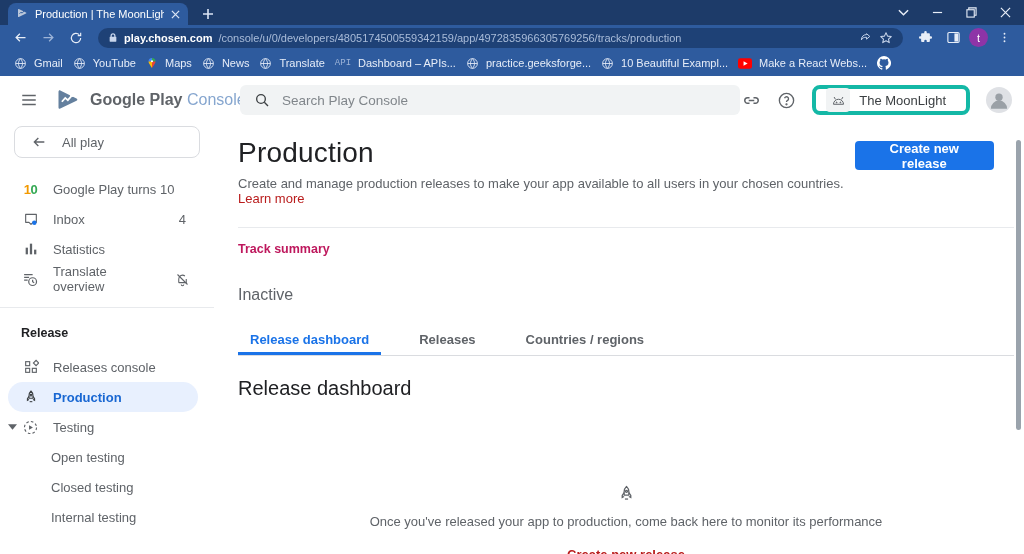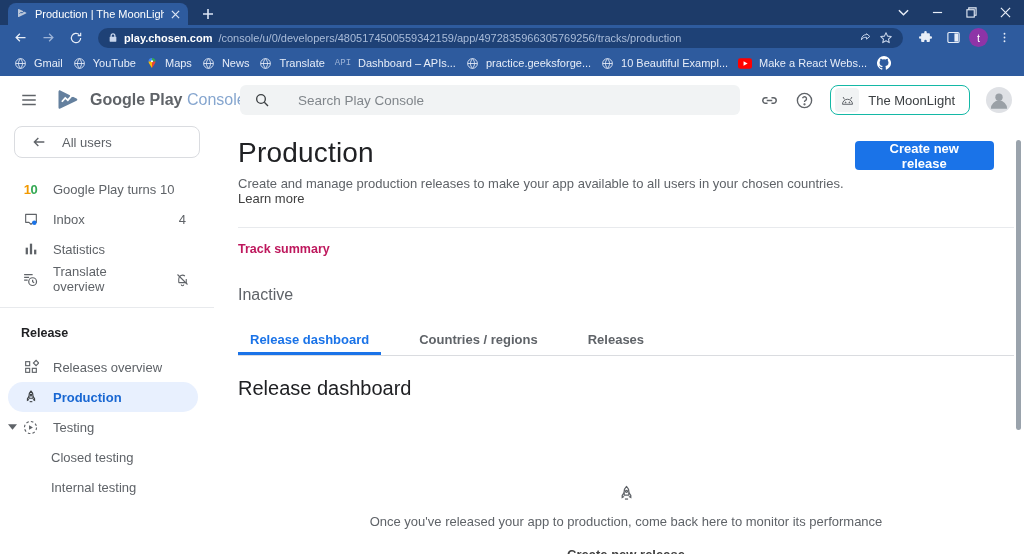--- a/index.html
+++ b/index.html
@@ -35,28 +35,28 @@
   .bm { display:flex; align-items:center; gap:7px; color:#e7edf8; font-size:11px; white-space:nowrap; }
   .bm-api { font-family:"Liberation Mono", monospace; font-size:9px; color:#9db4d8; letter-spacing:0; }
 
   
   .console-header { position:absolute; top:76px; left:0; right:0; height:48px; background:#fff; }
   .hamburger { position:absolute; left:20px; top:15px; color:#5f6368; }
   .logo { position:absolute; left:54px; top:10px; display:flex; align-items:center; gap:9px; }
   .logo-text { font-size:16px; color:#5f6368; font-weight:bold; }
   .logo-text .lt2 { color:#86a6cf; font-weight:normal; }
   .searchbar { position:absolute; left:240px; top:9px; width:500px; height:30px; background:#f1f3f4;
-    border-radius:6px; display:flex; align-items:center; padding:0 14px; gap:28px; }
+    border-radius:6px; display:flex; align-items:center; padding:0 14px; gap:12px; }
   .searchbar input { border:none; outline:none; background:transparent; font-size:13.5px;
     color:#202124; width:100%; font-family:"Liberation Sans",sans-serif; }
   .searchbar input::placeholder { color:#80868b; }
   .hdr-right { position:absolute; right:12px; top:0; height:48px; display:flex; align-items:center; gap:16px; }
   .hdr-ic { color:#5f6368; display:flex; }
-  .app-chip { height:30px; border:1px solid #14b8a6; border-radius:8px; display:flex;
-    align-items:center; padding:4px; }
+  .app-chip { height:30px; border:4px solid #14b8a6; border-radius:8px; display:flex;
+    align-items:center; padding:10px; }
   .chip-icbox { width:24px; height:24px; background:#f1f3f4; border-radius:4px;
     display:flex; align-items:center; justify-content:center; color:#5f6368; }
   .chip-label { font-size:13px; color:#3c4043; margin:0 10px 0 9px; }
   .hdr-avatar { width:26px; height:26px; border-radius:50%; background:#dfe1e5;
     display:flex; align-items:center; justify-content:center; color:#9aa0a6; overflow:hidden; }
 
   
   .sidebar { position:absolute; left:0; top:124px; width:214px; bottom:0; background:#fff; overflow:hidden; }
   .all-apps { margin:2px 14px 0; height:32px; border:1px solid #dadce0; border-radius:8px;
     display:flex; align-items:center; gap:15px; padding:0 16px; color:#5f6368; font-size:13px; }
@@ -80,21 +80,21 @@
   .s-caret { width:10px; display:flex; color:#5f6368; }
   .s-item.testing .label { margin-left:10px; }
   .s-sub { padding-left:51px; }
 
   
   .main { position:absolute; left:214px; top:124px; right:0; bottom:0; background:#fff;
     padding:0 10px 0 24px; }
   .page-head { display:flex; justify-content:space-between; align-items:flex-start; padding-top:14px; }
   .page-title { font-size:28px; font-weight:500; color:#202124; line-height:30px; letter-spacing:0.2px; }
   .page-desc { font-size:13px; color:#5f6368; margin-top:8px; }
-  a.inline-link, .link { color:#404040; text-decoration:none; }
+  a.inline-link, .link { color:#b91c1c; text-decoration:none; }
   .primary-btn { background:#1a73e8; color:#fff; border:none; border-radius:4px; height:29px;
     padding:0 16px; font-size:13px; font-weight:bold; margin:3px 20px 0 0;
     font-family:"Liberation Sans",sans-serif; }
   .divider { border-top:1px solid #e8eaed; margin-top:21px; }
   .track-label { margin-top:14px; font-size:12.5px; font-weight:bold; color:#be185d; }
   .track-value { margin-top:30px; font-size:16px; color:#5f6368; }
   .tabs { margin-top:21px; display:flex; gap:26px; border-bottom:1px solid #dadce0; height:31px; }
   .tabbtn { font-size:13px; font-weight:bold; color:#5f6368; padding:0 12px; line-height:29px;
     border-bottom:3px solid transparent; }
   .tabbtn.active { color:#1a73e8; border-bottom-color:#1a73e8; border-radius:0; }
@@ -341,21 +341,21 @@
           </svg>
       </span>
     </div>
   </div>
 
   <div class="sidebar">
     <div class="all-apps">
       <svg width="16" height="16" viewBox="0 0 24 24" fill="none" stroke="currentColor" stroke-width="2">
           <path d="M20 12H5M11 6l-6 6 6 6"></path>
         </svg>
-      <span>All users</span>
+      <span>All play</span>
     </div>
     <div class="nav">
       <div class="s-item">
         <span class="s-ic ten">
             <span class="t1">1</span>
             <span class="t0">0</span>
           </span>
         <span>Google Play turns 10</span>
       </div>
       <div class="s-item">
@@ -400,21 +400,21 @@
     <div class="release-list">
       <div class="s-item">
         <span class="s-ic">
           <svg width="16" height="16" viewBox="0 0 24 24" fill="none" stroke="currentColor" stroke-width="1.7">
               <rect x="4" y="4" width="6" height="6"></rect>
               <rect x="4" y="14" width="6" height="6"></rect>
               <rect x="14" y="14" width="6" height="6"></rect>
               <rect x="16.8" y="3.2" width="5.6" height="5.6" transform="rotate(45 19.6 6)"></rect>
             </svg>
         </span>
-        <span>Releases overview</span>
+        <span>Releases console</span>
       </div>
       <div class="s-item selected">
         <span class="s-ic">
           <svg width="16" height="16" viewBox="0 0 24 24" fill="none" stroke="currentColor" stroke-width="1.6">
               <path d="M12 3c1.9 1.8 3 4.3 3 6.9V14H9V9.9C9 7.3 10.1 4.8 12 3z" stroke-linejoin="round"></path>
               <path d="M9 11l-2.4 3.5V17L9 15.8M15 11l2.4 3.5V17L15 15.8"></path>
               <circle cx="12" cy="9.3" r="1.3"></circle>
               <path d="M10 19h4"></path>
             </svg>
         </span>
@@ -428,20 +428,23 @@
         </span>
         <span class="s-ic">
           <svg width="17" height="17" viewBox="0 0 24 24">
               <circle cx="12" cy="12" r="8.5" fill="none" stroke="currentColor" stroke-width="1.6" stroke-dasharray="3.6 3"></circle>
               <path d="M10 8.8l5.4 3.2-5.4 3.2z" fill="currentColor"></path>
             </svg>
         </span>
         <span class="label">Testing</span>
       </div>
       <div class="s-item s-sub">
+        <span>Open testing</span>
+      </div>
+      <div class="s-item s-sub">
         <span>Closed testing</span>
       </div>
       <div class="s-item s-sub">
         <span>Internal testing</span>
       </div>
     </div>
   </div>
 
   <div class="main">
     <div class="page-head">
@@ -449,22 +452,22 @@
         <div class="page-title">Production</div>
         <div class="page-desc"><span>Create and manage production releases to make your app available to all users in your chosen countries.</span> <a class="inline-link" href="#">Learn more</a></div>
       </div>
       <button class="primary-btn">Create new release</button>
     </div>
     <div class="divider"></div>
     <div class="track-label">Track summary</div>
     <div class="track-value">Inactive</div>
     <div class="tabs">
       <div class="tabbtn active">Release dashboard</div>
+      <div class="tabbtn">Releases</div>
       <div class="tabbtn">Countries / regions</div>
-      <div class="tabbtn">Releases</div>
     </div>
     <div class="section-title">Release dashboard</div>
     <div class="empty">
       <span class="empty-ic">
         <svg width="19" height="19" viewBox="0 0 24 24" fill="none" stroke="currentColor" stroke-width="1.6">
             <path d="M12 3c1.9 1.8 3 4.3 3 6.9V14H9V9.9C9 7.3 10.1 4.8 12 3z" stroke-linejoin="round"></path>
             <path d="M9 11l-2.4 3.5V17L9 15.8M15 11l2.4 3.5V17L15 15.8"></path>
             <circle cx="12" cy="9.3" r="1.3"></circle>
             <path d="M10 19h4"></path>
           </svg>

